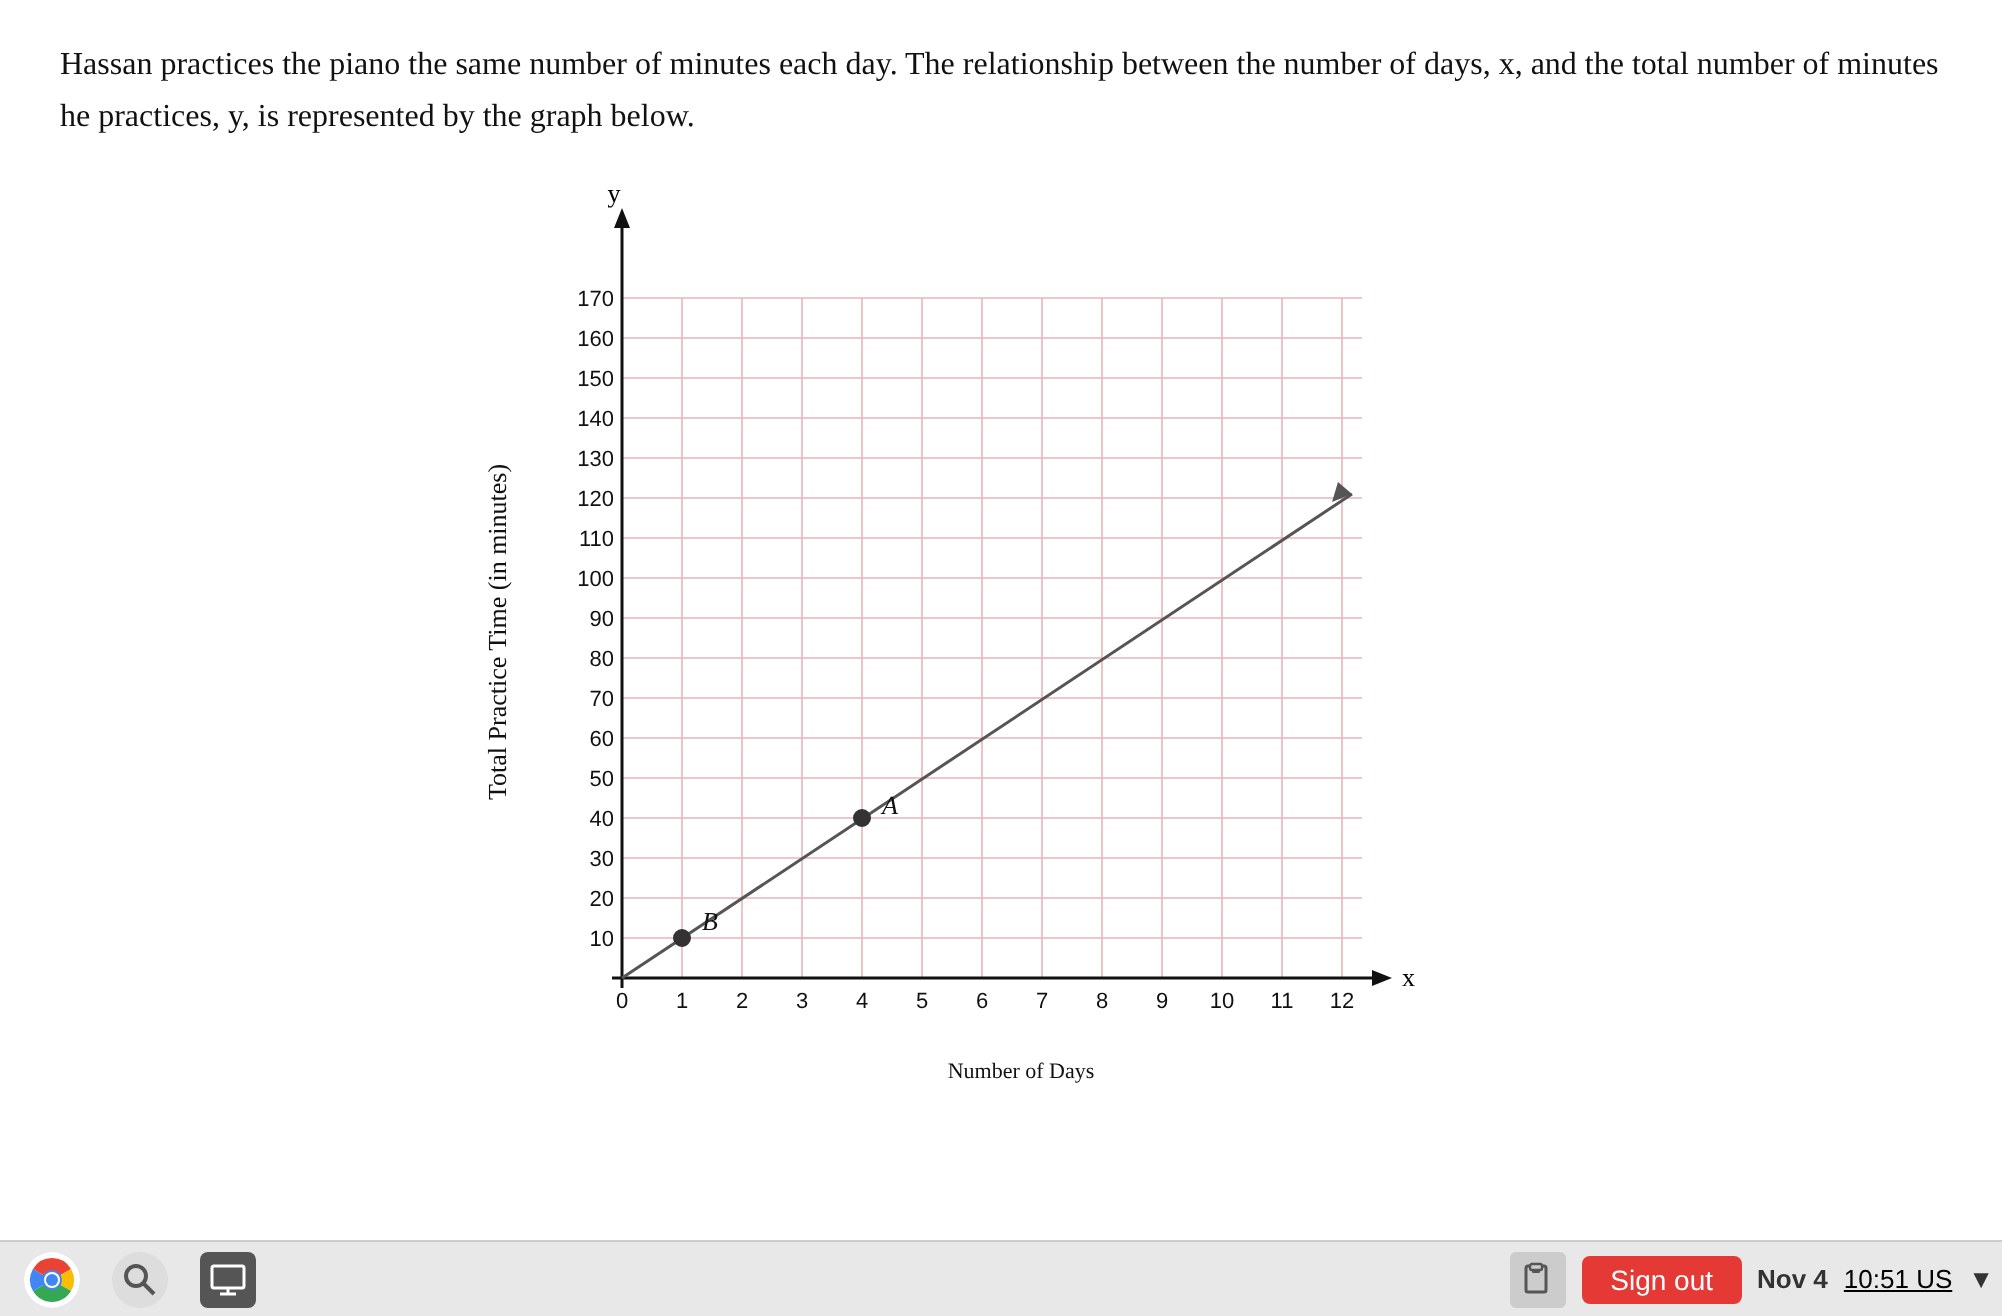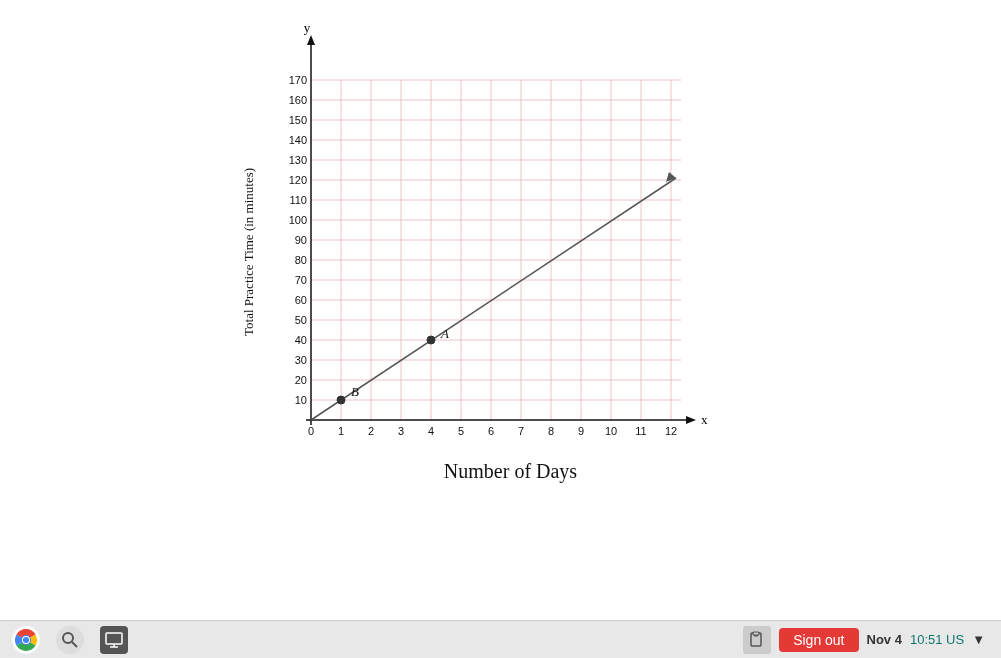--- a/index.html
+++ b/index.html
@@ -51,35 +51,35 @@
       height: 380px;
       display: flex;
       align-items: center;
       justify-content: center;
     }
     .chart-area {
       position: relative;
     }
     .x-axis-label {
       text-align: center;
-      font-size: 20px;
+      font-size: 11px;
       color: #111;
       margin-top: 6px;
     }
     .taskbar {
       position: absolute;
       bottom: 0;
       left: 0;
       width: 1001px;
       height: 38px;
       background: #e8e8e8;
       display: flex;
       align-items: center;
       justify-content: flex-end;
-      padding-right: 16px;
+      padding-right: 4px;
       gap: 8px;
       border-top: 1px solid #ccc;
     }
     .taskbar-left {
       flex: 1;
       display: flex;
       align-items: center;
       gap: 16px;
       padding-left: 12px;
     }
@@ -109,28 +109,30 @@
       font-family: Arial, sans-serif;
     }
     .taskbar-date {
       font-size: 13px;
       color: #333;
       font-family: Arial, sans-serif;
       font-weight: bold;
     }
     .taskbar-time {
       font-size: 13px;
-      color: #0f766e;
+      color: #000000;
       font-family: Arial, sans-serif;
+      text-decoration: underline;
     }
   </style>
 </head>
 <body>
 
 <div class="main-content">
+  <p class="question-text">Hassan practices the piano the same number of minutes each day. The relationship between the number of days, x, and the total number of minutes he practices, y, is represented by the graph below.</p>
 
   <div class="graph-container">
     <div class="graph-wrap">
       <div class="y-axis-label">Total Practice Time (in minutes)</div>
       <div class="chart-area">
         <svg width="500" height="430">
 
           <text x="46" y="12" font-size="13" text-anchor="middle" font-family="Georgia">y</text>
 
           <g stroke="#e8b4b8" stroke-width="0.8">

